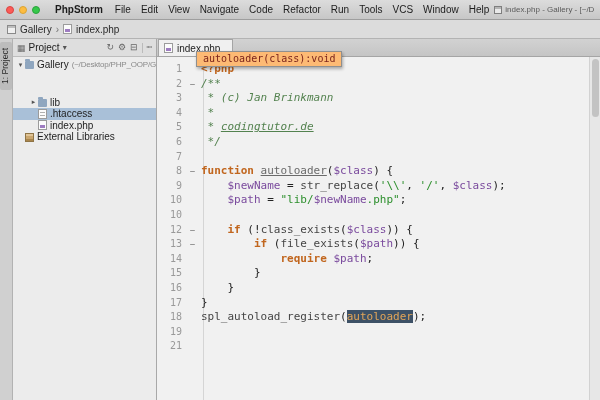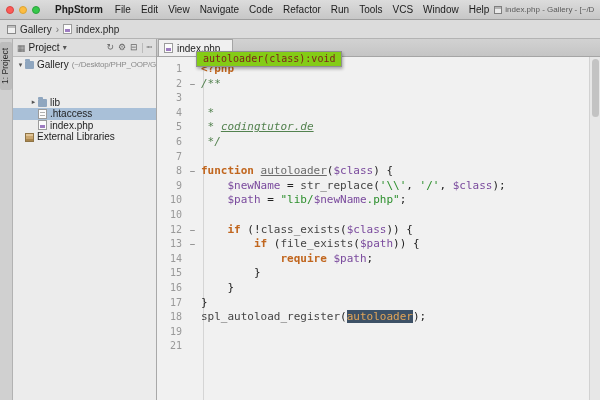--- a/index.html
+++ b/index.html
@@ -90,21 +90,21 @@
   .tk-kw { color:#c1661e; font-weight:bold; }
   .tk-doc { color:#53824f; font-style:italic; }
   .tk-doclink { color:#53824f; font-style:italic; text-decoration:underline; }
   .tk-str { color:#2c8f2c; }
   .tk-var { color:#7a4a9d; }
   .tk-fn { color:#454545; }
   .tk-fndecl { color:#6a6a6a; text-decoration:underline; }
   .tk-pl { color:#222; }
   .tk-sel { background:#3d5166; color:#e2a558; }
 
-  .tooltip { position:absolute; top:12px; left:39px; z-index:10; background:#84cc16;
+  .tooltip { position:absolute; top:12px; left:39px; z-index:10; background:#fdba74;
              border:1px solid #8f8f8f; box-shadow:1px 2px 3px rgba(0,0,0,0.3);
              font-family:"DejaVu Sans Mono", monospace; font-size:10px; color:#7c241b;
              padding:1px 6px 2px 6px; white-space:nowrap; }
 
   .scrollbar { position:absolute; right:0; top:0; bottom:0; width:11px; background:#e7e7e7;
                border-left:1px solid #d2d2d2; }
   .scroll-thumb { position:absolute; top:2px; left:2px; width:7px; height:58px;
                   background:#c3c3c3; border-radius:4px; }
 </style>
 </head>
@@ -205,21 +205,21 @@
 
       <div class="tooltip">
         <span>autoloader(class):void</span>
       </div>
 
       <div class="editor">
         <div class="gutter-sep"></div>
         <div class="code" id="code">
             <div class="codeline"><span class="gutter">1</span><span class="fold"></span><span class="codetext"><span class="tk-kw">&lt;?php</span></span></div>
             <div class="codeline"><span class="gutter">2</span><span class="fold">−</span><span class="codetext"><span class="tk-doc">/**</span></span></div>
-            <div class="codeline"><span class="gutter">3</span><span class="fold"></span></div>
+            <div class="codeline"><span class="gutter">3</span><span class="fold"></span><span class="codetext"><span class="tk-doc"> * (c) Jan Brinkmann</span></span></div>
             <div class="codeline"><span class="gutter">4</span><span class="fold"></span><span class="codetext"><span class="tk-doc"> *</span></span></div>
             <div class="codeline"><span class="gutter">5</span><span class="fold"></span><span class="codetext"><span class="tk-doc"> * </span><span class="tk-doclink">codingtutor.de</span></span></div>
             <div class="codeline"><span class="gutter">6</span><span class="fold"></span><span class="codetext"><span class="tk-doc"> */</span></span></div>
             <div class="codeline"><span class="gutter">7</span><span class="fold"></span><span class="codetext"></span></div>
             <div class="codeline"><span class="gutter">8</span><span class="fold">−</span><span class="codetext"><span class="tk-kw">function</span><span class="tk-pl"> </span><span class="tk-fndecl">autoloader</span><span class="tk-pl">(</span><span class="tk-var">$class</span><span class="tk-pl">) {</span></span></div>
             <div class="codeline"><span class="gutter">9</span><span class="fold"></span><span class="codetext"><span class="tk-pl">    </span><span class="tk-var">$newName</span><span class="tk-pl"> = </span><span class="tk-fn">str_replace</span><span class="tk-pl">(</span><span class="tk-str">'\\'</span><span class="tk-pl">, </span><span class="tk-str">'/'</span><span class="tk-pl">, </span><span class="tk-var">$class</span><span class="tk-pl">);</span></span></div>
             <div class="codeline"><span class="gutter">10</span><span class="fold"></span><span class="codetext"><span class="tk-pl">    </span><span class="tk-var">$path</span><span class="tk-pl"> = </span><span class="tk-str">"lib/</span><span class="tk-var">$newName</span><span class="tk-str">.php"</span><span class="tk-pl">;</span></span></div>
             <div class="codeline"><span class="gutter">10</span><span class="fold"></span><span class="codetext"></span></div>
             <div class="codeline"><span class="gutter">12</span><span class="fold">−</span><span class="codetext"><span class="tk-pl">    </span><span class="tk-kw">if</span><span class="tk-pl"> (!</span><span class="tk-fn">class_exists</span><span class="tk-pl">(</span><span class="tk-var">$class</span><span class="tk-pl">)) {</span></span></div>
             <div class="codeline"><span class="gutter">13</span><span class="fold">−</span><span class="codetext"><span class="tk-pl">        </span><span class="tk-kw">if</span><span class="tk-pl"> (</span><span class="tk-fn">file_exists</span><span class="tk-pl">(</span><span class="tk-var">$path</span><span class="tk-pl">)) {</span></span></div>

